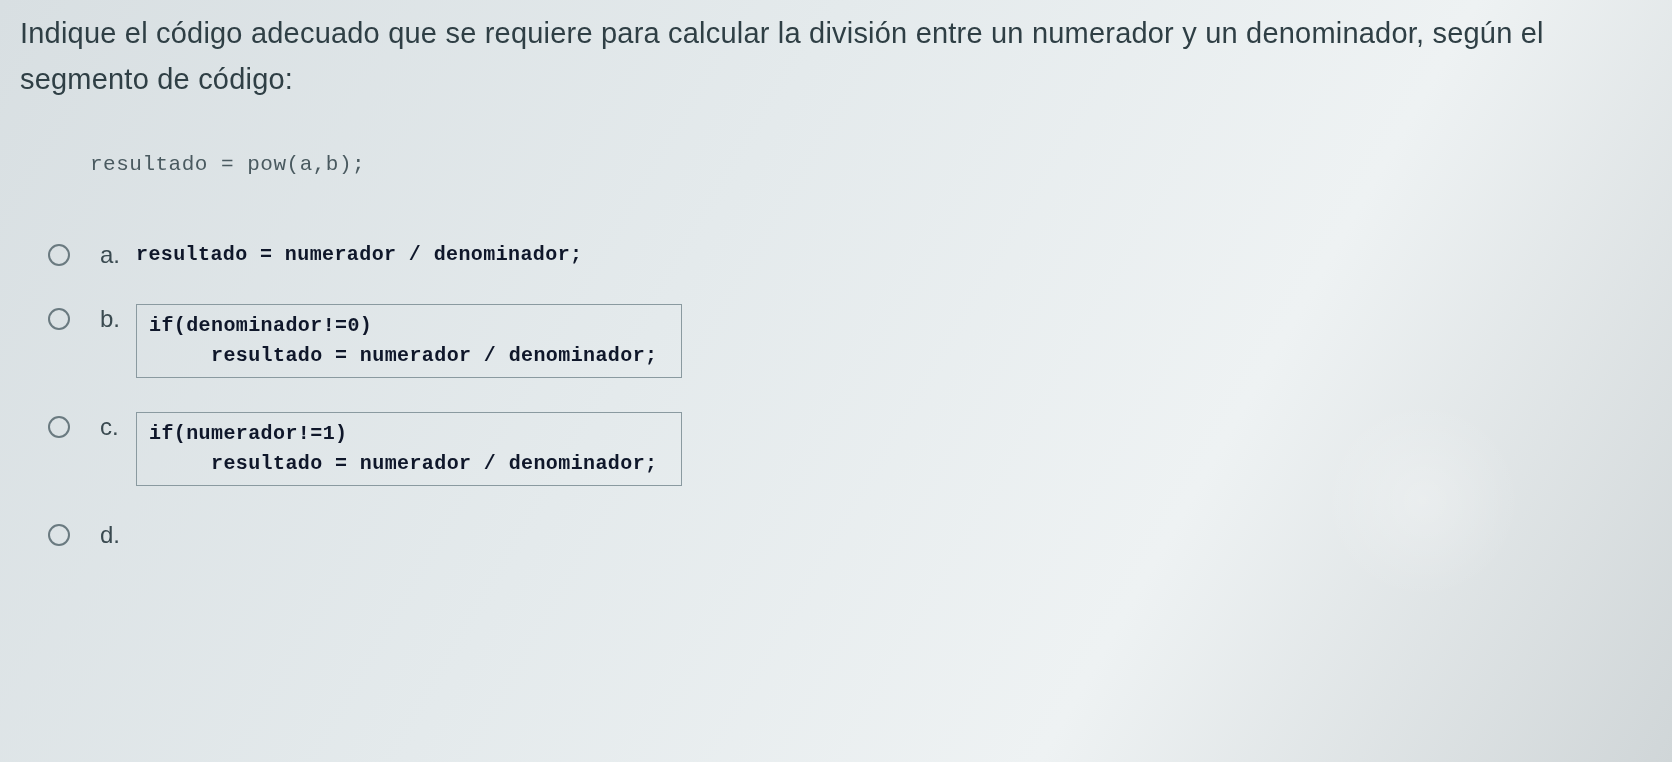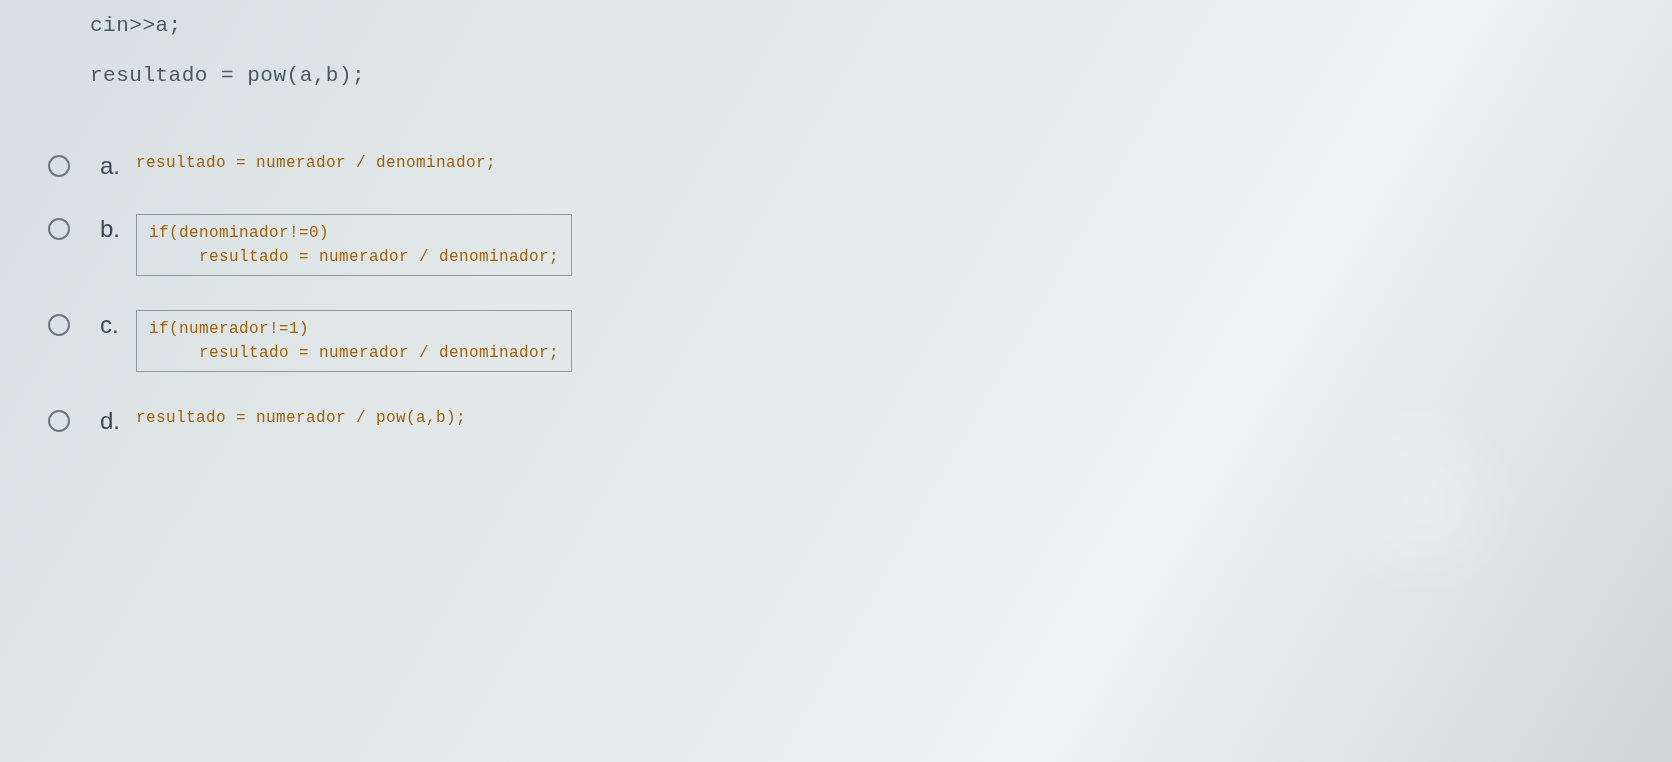--- a/index.html
+++ b/index.html
@@ -61,51 +61,52 @@
   .option-label {
     font-size: 24px;
     color: #3a4a50;
     width: 36px;
     flex-shrink: 0;
     margin-top: 1px;
   }
 
   .answer-code {
     font-family: "Courier New", Courier, monospace;
-    font-size: 16px;
+    font-size: 20px;
     line-height: 1.5;
-    color: #a16207;
+    color: #0f172a;
     letter-spacing: 0.4px;
     white-space: pre;
+    font-weight: bold;
   }
 
   .boxed {
     border: 1px solid #8a9aa0;
-    padding: 6px 12px 6px 12px;
+    padding: 6px 24px 6px 12px;
     display: inline-block;
   }
 
   .rightspot {
     position:absolute;
     right:150px;
     top:400px;
     width:200px;
     height:200px;
     background: radial-gradient(circle, rgba(255,255,255,0.25) 0%, rgba(255,255,255,0) 70%);
     pointer-events:none;
   }
 </style>
 </head>
 <body>
 
 <div class="page">
 
+  <div class="question-text">Indique el código adecuado que se requiere para calcular la división entre un numerador y un denominador, según el segmento de código:</div>
 
   <div class="code-block">
-    <div>cin&gt;&gt;a;</div>
     <div style="height:18px"></div>
     <div>resultado = pow(a,b);</div>
   </div>
 
   <div class="options">
 
     <div class="option-row">
       <div class="radio"></div>
       <div class="option-label">a.</div>
       <div class="answer-code">resultado = numerador / denominador;</div>
@@ -121,20 +122,19 @@
     <div class="option-row">
       <div class="radio"></div>
       <div class="option-label">c.</div>
       <div class="answer-code boxed">if(numerador!=1)
      resultado = numerador / denominador;</div>
     </div>
 
     <div class="option-row" style="margin-bottom:0;">
       <div class="radio"></div>
       <div class="option-label">d.</div>
-      <div class="answer-code">resultado = numerador / pow(a,b);</div>
     </div>
 
   </div>
 
 </div>
 
 <div class="rightspot"></div>
 
 </body></html>

